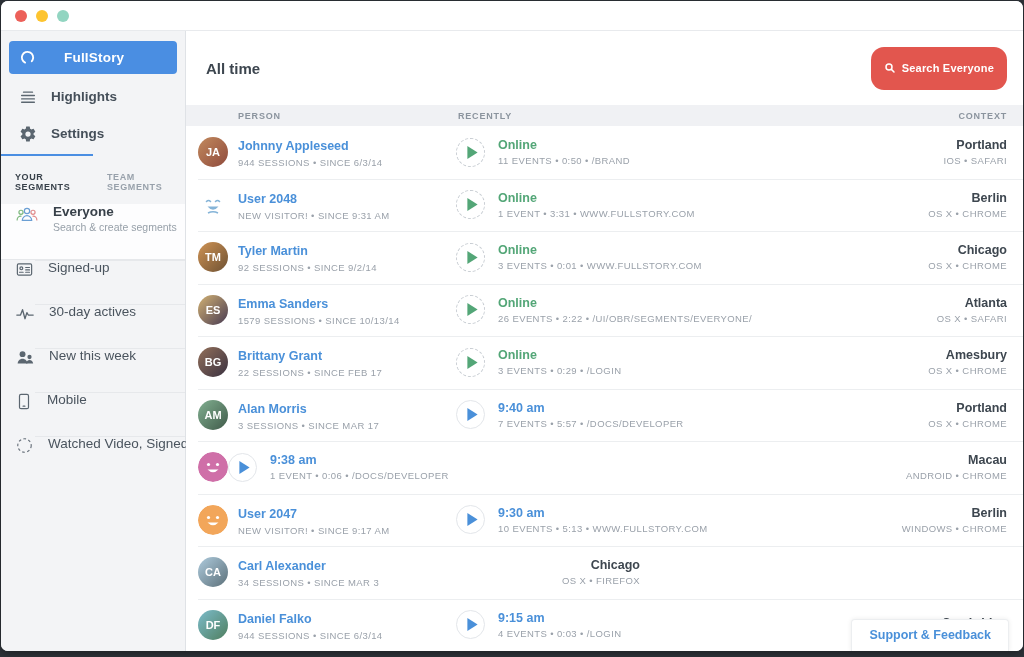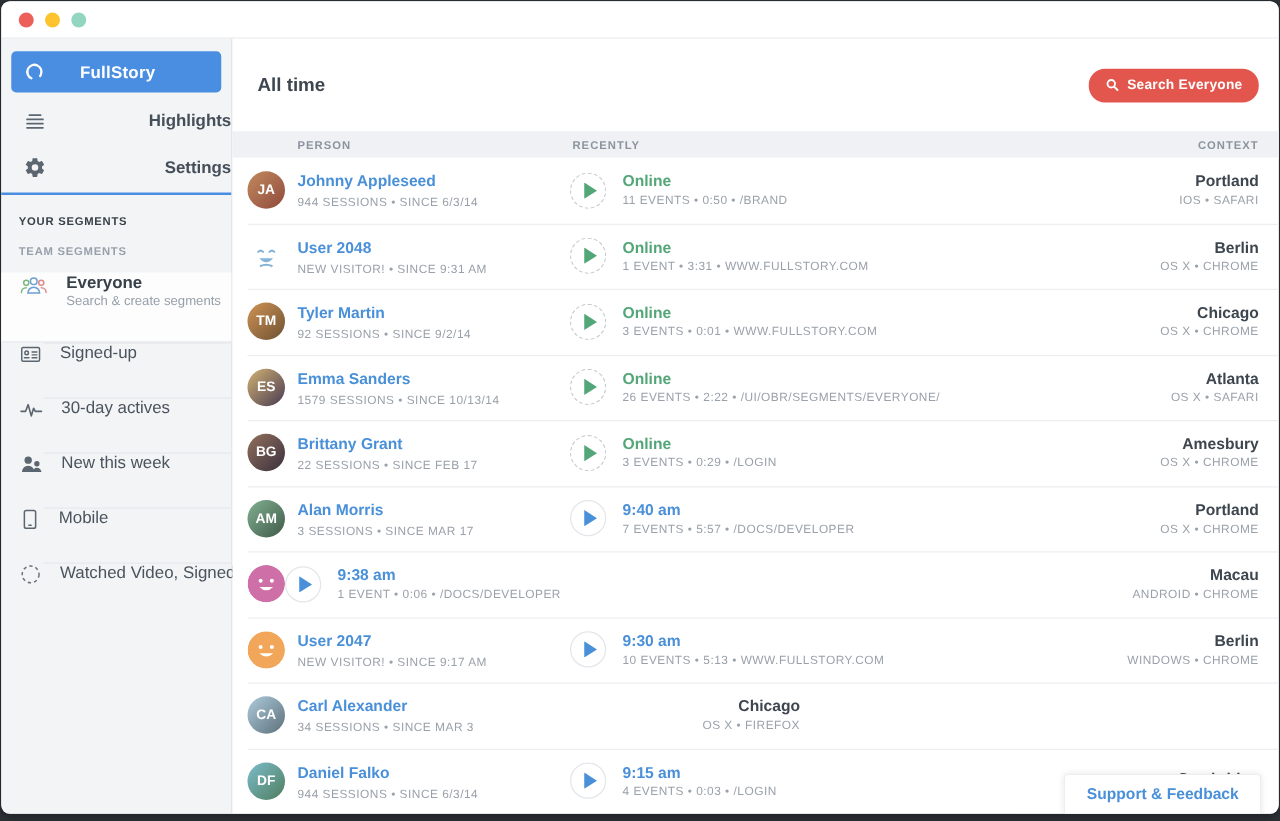--- a/index.html
+++ b/index.html
@@ -19,46 +19,46 @@
   .tl.close{ background:var(--tl-close,#ec6059); }
   .tl.min{ background:var(--tl-min,#fdc42f); }
   .tl.zoom{ background:var(--tl-zoom,#92d5c1); }
   .app{ flex:1; display:flex; min-height:0; }
   
   .sidebar{ width:185px; flex:none; background:var(--side-bg); border-right:1px solid #dfe2e6;
     display:flex; flex-direction:column; }
   .logo-btn{ margin:10px 8px 4px 8px; height:33px; background:#4a8ee2; border-radius:4px;
     display:flex; align-items:center; padding-left:10px; cursor:pointer; }
   .logo-btn .lbl{ color:#fff; font-size:13.5px; font-weight:bold; margin-left:28px; letter-spacing:.2px; }
-  .nav-item{ height:37px; display:flex; align-items:center; padding-left:18px; cursor:pointer;justify-content:space-between; }
+  .nav-item{ height:37px; display:flex; align-items:center; padding-left:18px; cursor:pointer; }
   .nav-item .lbl{ font-size:13.5px; font-weight:bold; color:#454f59; margin-left:14px; }
   .icon{ display:inline-flex; align-items:center; justify-content:center; }
   .icon svg{ display:block; }
   
-  .tabs{ display:flex; margin-top:10px; border-top:2px solid transparent;flex-direction:column; }
+  .tabs{ display:flex; margin-top:10px; border-top:2px solid transparent; }
   .tab{ flex:1; padding:8px 0 6px 14px; font-size:9px; font-weight:bold; letter-spacing:.6px;
     color:#98a1ab; position:relative; cursor:pointer; text-transform:uppercase; }
   .tab.active{ color:#38414a; }
   .tab.active::before{ content:""; position:absolute; left:-1px; right:0; top:-10px; height:2px; background:#4a8ee2; }
   
   .segments{ flex:1; display:flex; flex-direction:column; margin-top:6px; }
   .seg{ display:flex; align-items:flex-start; padding-left:14px; height:44px; cursor:pointer; position:relative; }
   .seg + .seg::before{ content:""; position:absolute; top:0; left:34px; right:0; height:1px; background:#e6e8eb; }
   .seg.active{ background:#fdfdfe; height:56px; }
   .seg.active::after{ content:""; position:absolute; bottom:0; left:0; right:0; height:1px; background:#e6e8eb; }
   .seg .txt{ margin-left:14px; }
   .seg .lbl{ font-size:13.5px; color:#4a545e; white-space:nowrap; }
   .seg.active .lbl{ color:#38414a; font-weight:bold; }
   .seg .sub{ font-size:10.5px; color:#97a0a9; margin-top:2px; }
   
   .main{ flex:1; display:flex; flex-direction:column; position:relative; background:#fff; min-width:0; }
   .main-header{ height:74px; flex:none; display:flex; align-items:center;
     justify-content:space-between; padding:0 16px 0 20px; }
   .time-filter{ font-size:15px; font-weight:bold; color:var(--ink); cursor:pointer; }
-  .search-btn{ background:var(--danger); border:none; color:#fff; height:27px; border-radius:13px;
+  .search-btn{ background:var(--danger); border:none; color:#fff; height:43px; border-radius:13px;
     display:flex; align-items:center; padding:12px 13px; font-size:11px; font-weight:bold;
     font-family:inherit; cursor:pointer; letter-spacing:.2px; }
   .search-btn .icon{ margin-right:6px; }
   .thead{ height:21px; flex:none; background:#f0f1f4; display:flex; align-items:center;
     font-size:9px; font-weight:bold; letter-spacing:.8px; color:#8b949e; text-transform:uppercase; }
   .thead .c1{ padding-left:52px; width:272px; }
   .thead .c2{ flex:1; }
   .thead .c3{ padding-right:16px; text-align:right; width:200px; }
   .rows{ flex:1; overflow:hidden; }
   .row{ height:52.5px; display:flex; align-items:center; position:relative; }

